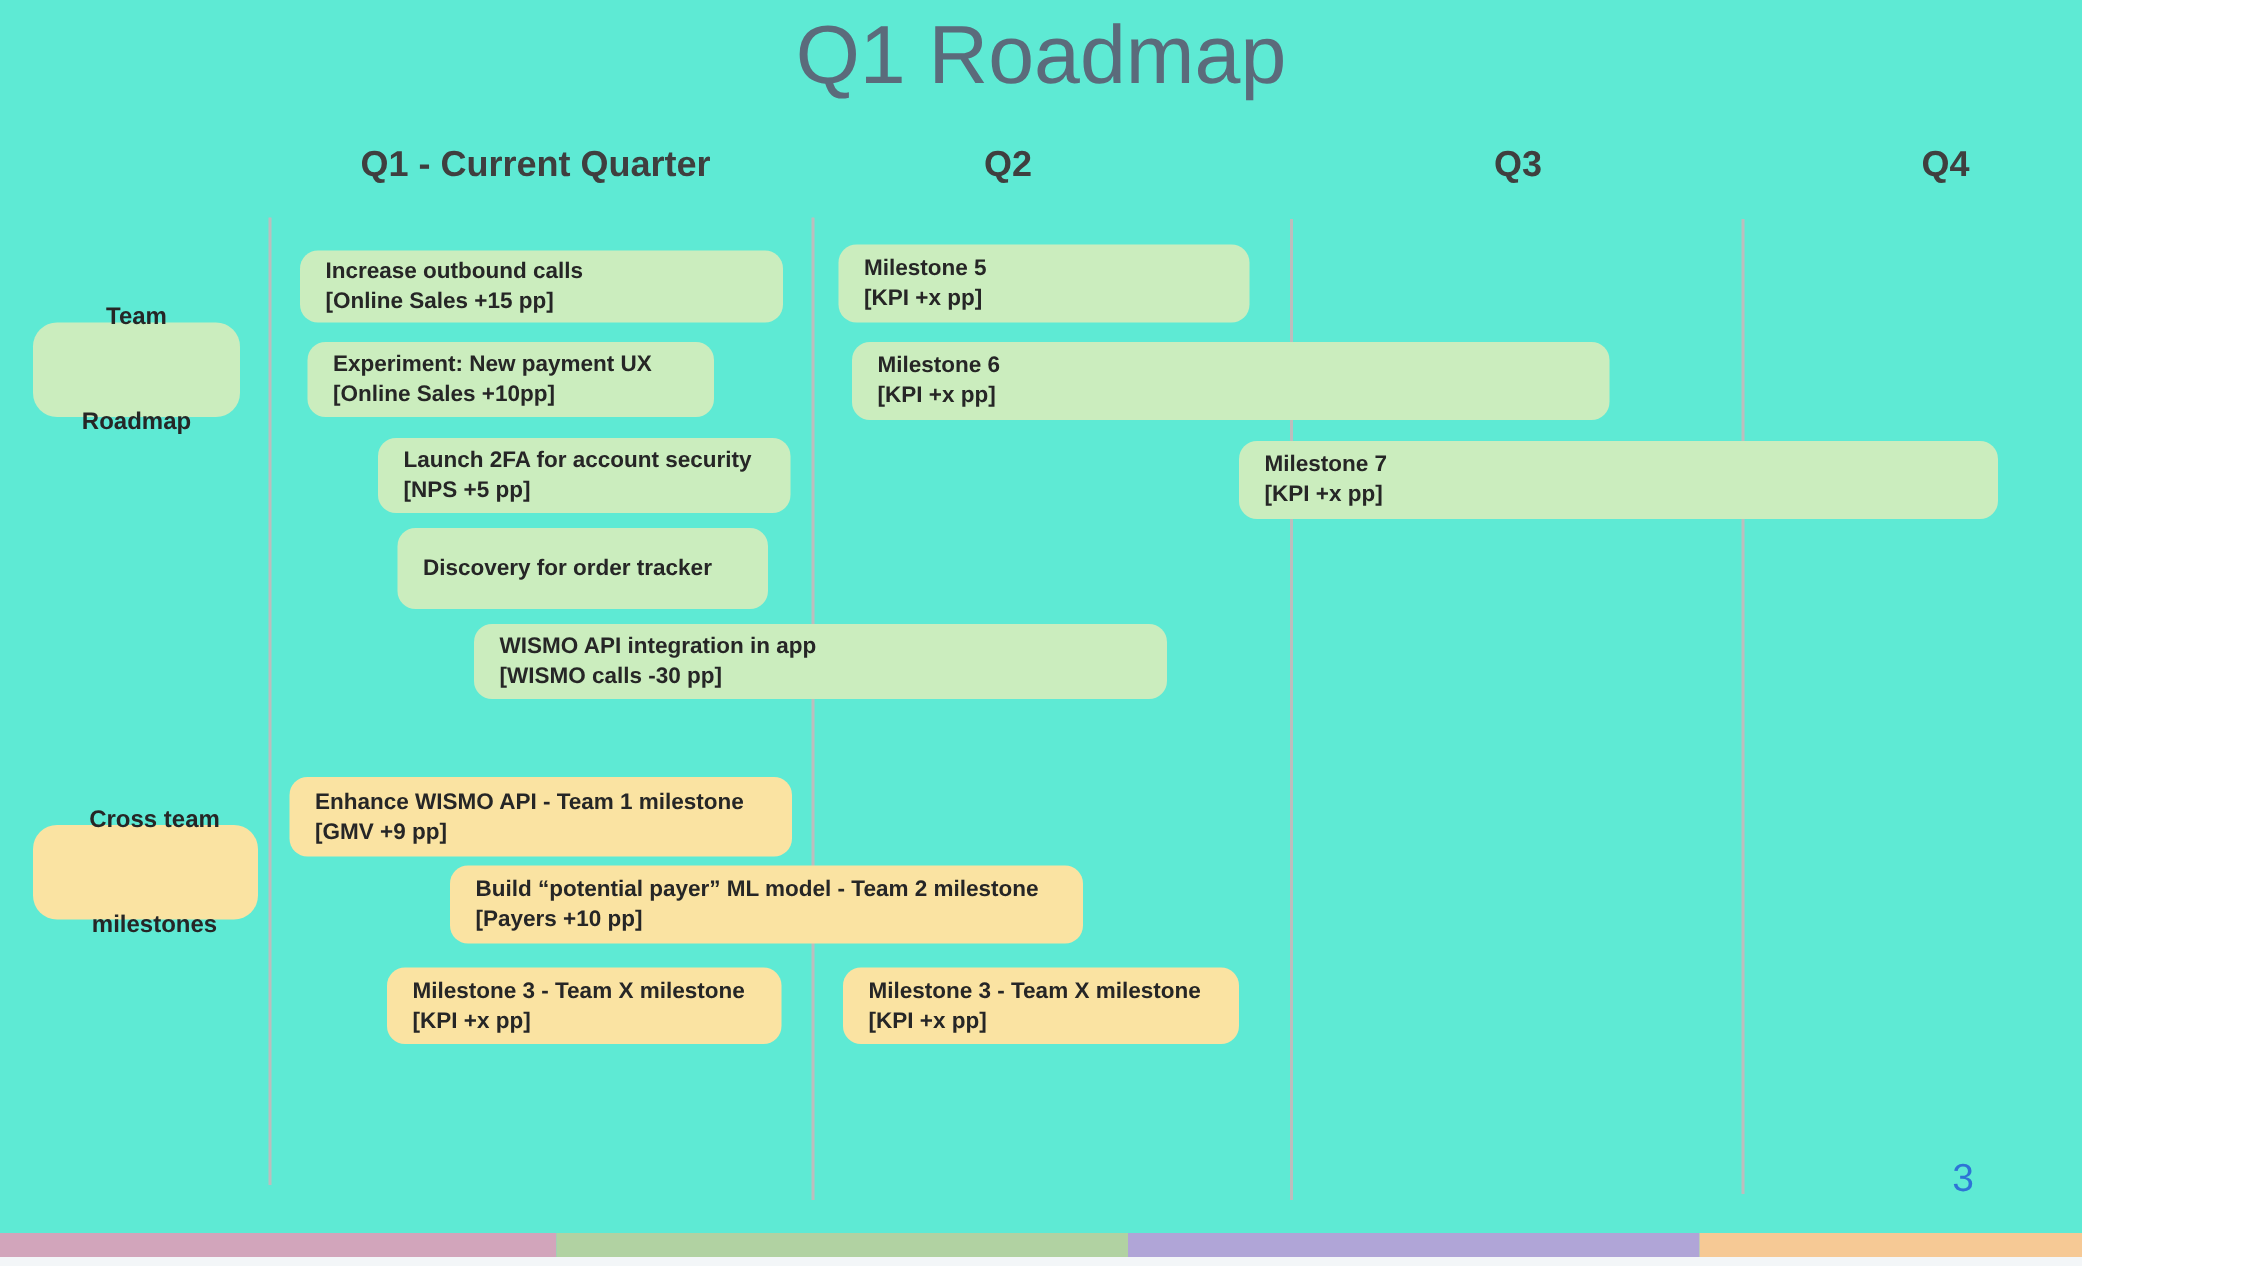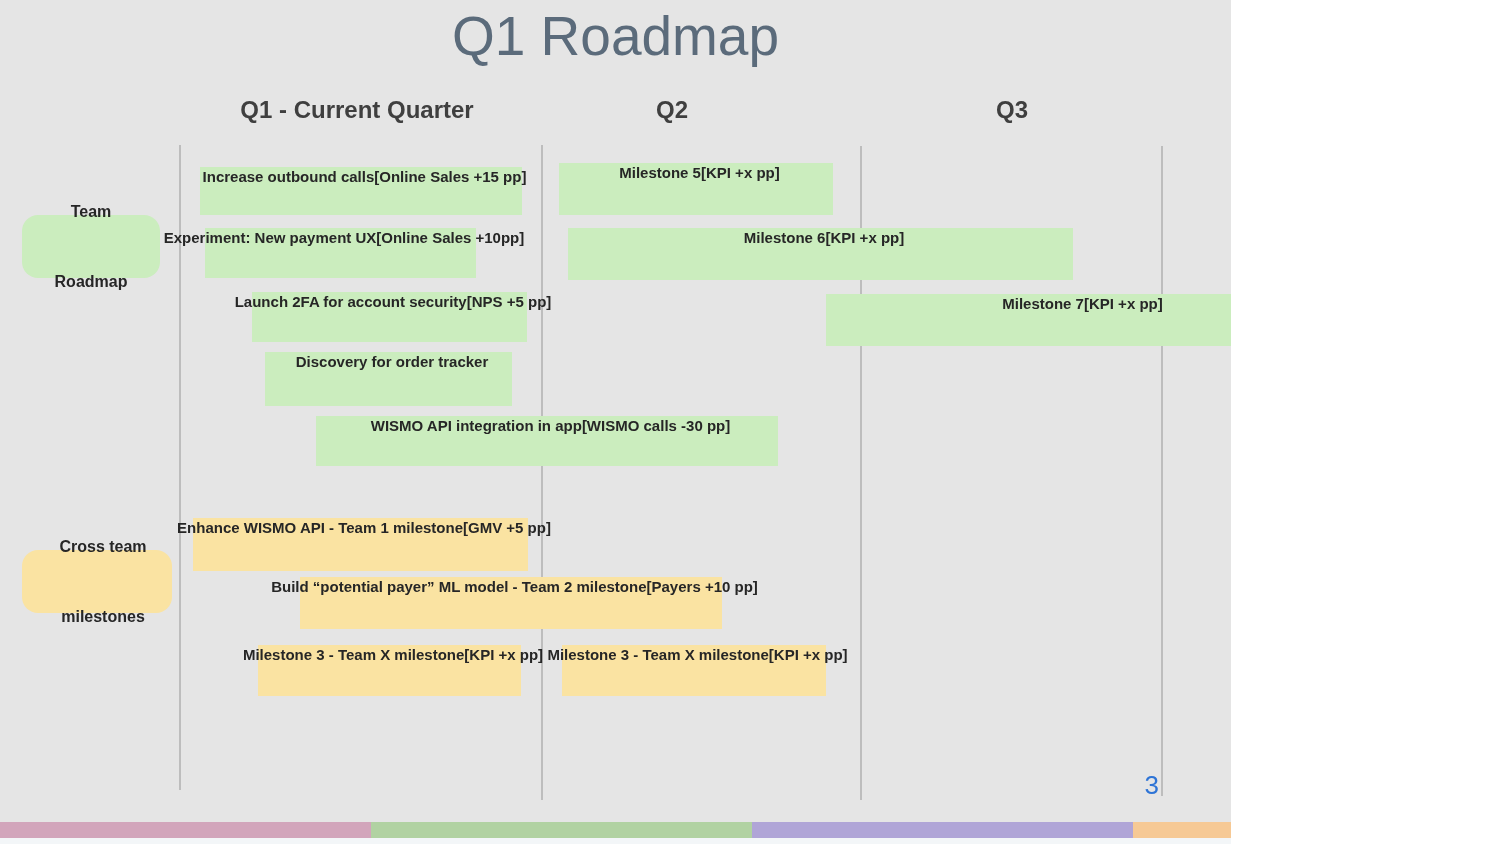--- a/index.html
+++ b/index.html
@@ -1,19 +1,19 @@
 <!DOCTYPE html>
 <html><head>
 <meta charset="utf-8">
 <style>
   html,body{margin:0;padding:0;background:#ffffff;}
   .slide{
     position:relative;
-    width:1231px;height:844px;
-    background:#e5e5e5;
+    width:1388px;height:844px;
+    background:#5eead4;
     overflow:hidden;
     font-family:"Liberation Sans", sans-serif;
   }
   .title{
     position:absolute;top:0;left:0;width:100%;
     text-align:center;
     font-size:55px;line-height:72px;
     color:#5b6b7b;
     font-weight:400;
     letter-spacing:0px;
@@ -22,22 +22,22 @@
     position:absolute;top:96px;
     transform:translateX(-50%);
     font-size:24px;font-weight:700;color:#3f3f3f;
     white-space:nowrap;
   }
   .vline{
     position:absolute;width:2px;background:#bdbdbd;
   }
   .box{
     position:absolute;
-    border-radius:0;
-    display:flex;flex-direction:row;justify-content:center;
+    border-radius:12px;
+    display:flex;flex-direction:column;justify-content:center;
     padding-left:17px;padding-right:10px;
     box-sizing:border-box;
     color:#262626;font-weight:700;font-size:15px;line-height:20px;
   }
   .box.green{background:#cbedbe;}
   .box.yellow{background:#fae3a2;}
   .row-label{
     position:absolute;
     border-radius:16px;
     display:flex;flex-direction:column;justify-content:center;align-items:center;
@@ -112,21 +112,21 @@
     <span class="l">Milestone 6</span>
     <span class="l">[KPI +x pp]</span>
   </div>
   <div class="box green" style="left:826px;top:294px;width:506px;height:52px">
     <span class="l">Milestone 7</span>
     <span class="l">[KPI +x pp]</span>
   </div>
 
   <div class="box yellow" style="left:193px;top:518px;width:335px;height:53px">
     <span class="l">Enhance WISMO API - Team 1 milestone</span>
-    <span class="l">[GMV +5 pp]</span>
+    <span class="l">[GMV +9 pp]</span>
   </div>
   <div class="box yellow" style="left:300px;top:577px;width:422px;height:52px">
     <span class="l">Build “potential payer” ML model - Team 2 milestone</span>
     <span class="l">[Payers +10 pp]</span>
   </div>
   <div class="box yellow" style="left:258px;top:645px;width:263px;height:51px">
     <span class="l">Milestone 3 - Team X milestone</span>
     <span class="l">[KPI +x pp]</span>
   </div>
   <div class="box yellow" style="left:562px;top:645px;width:264px;height:51px">

